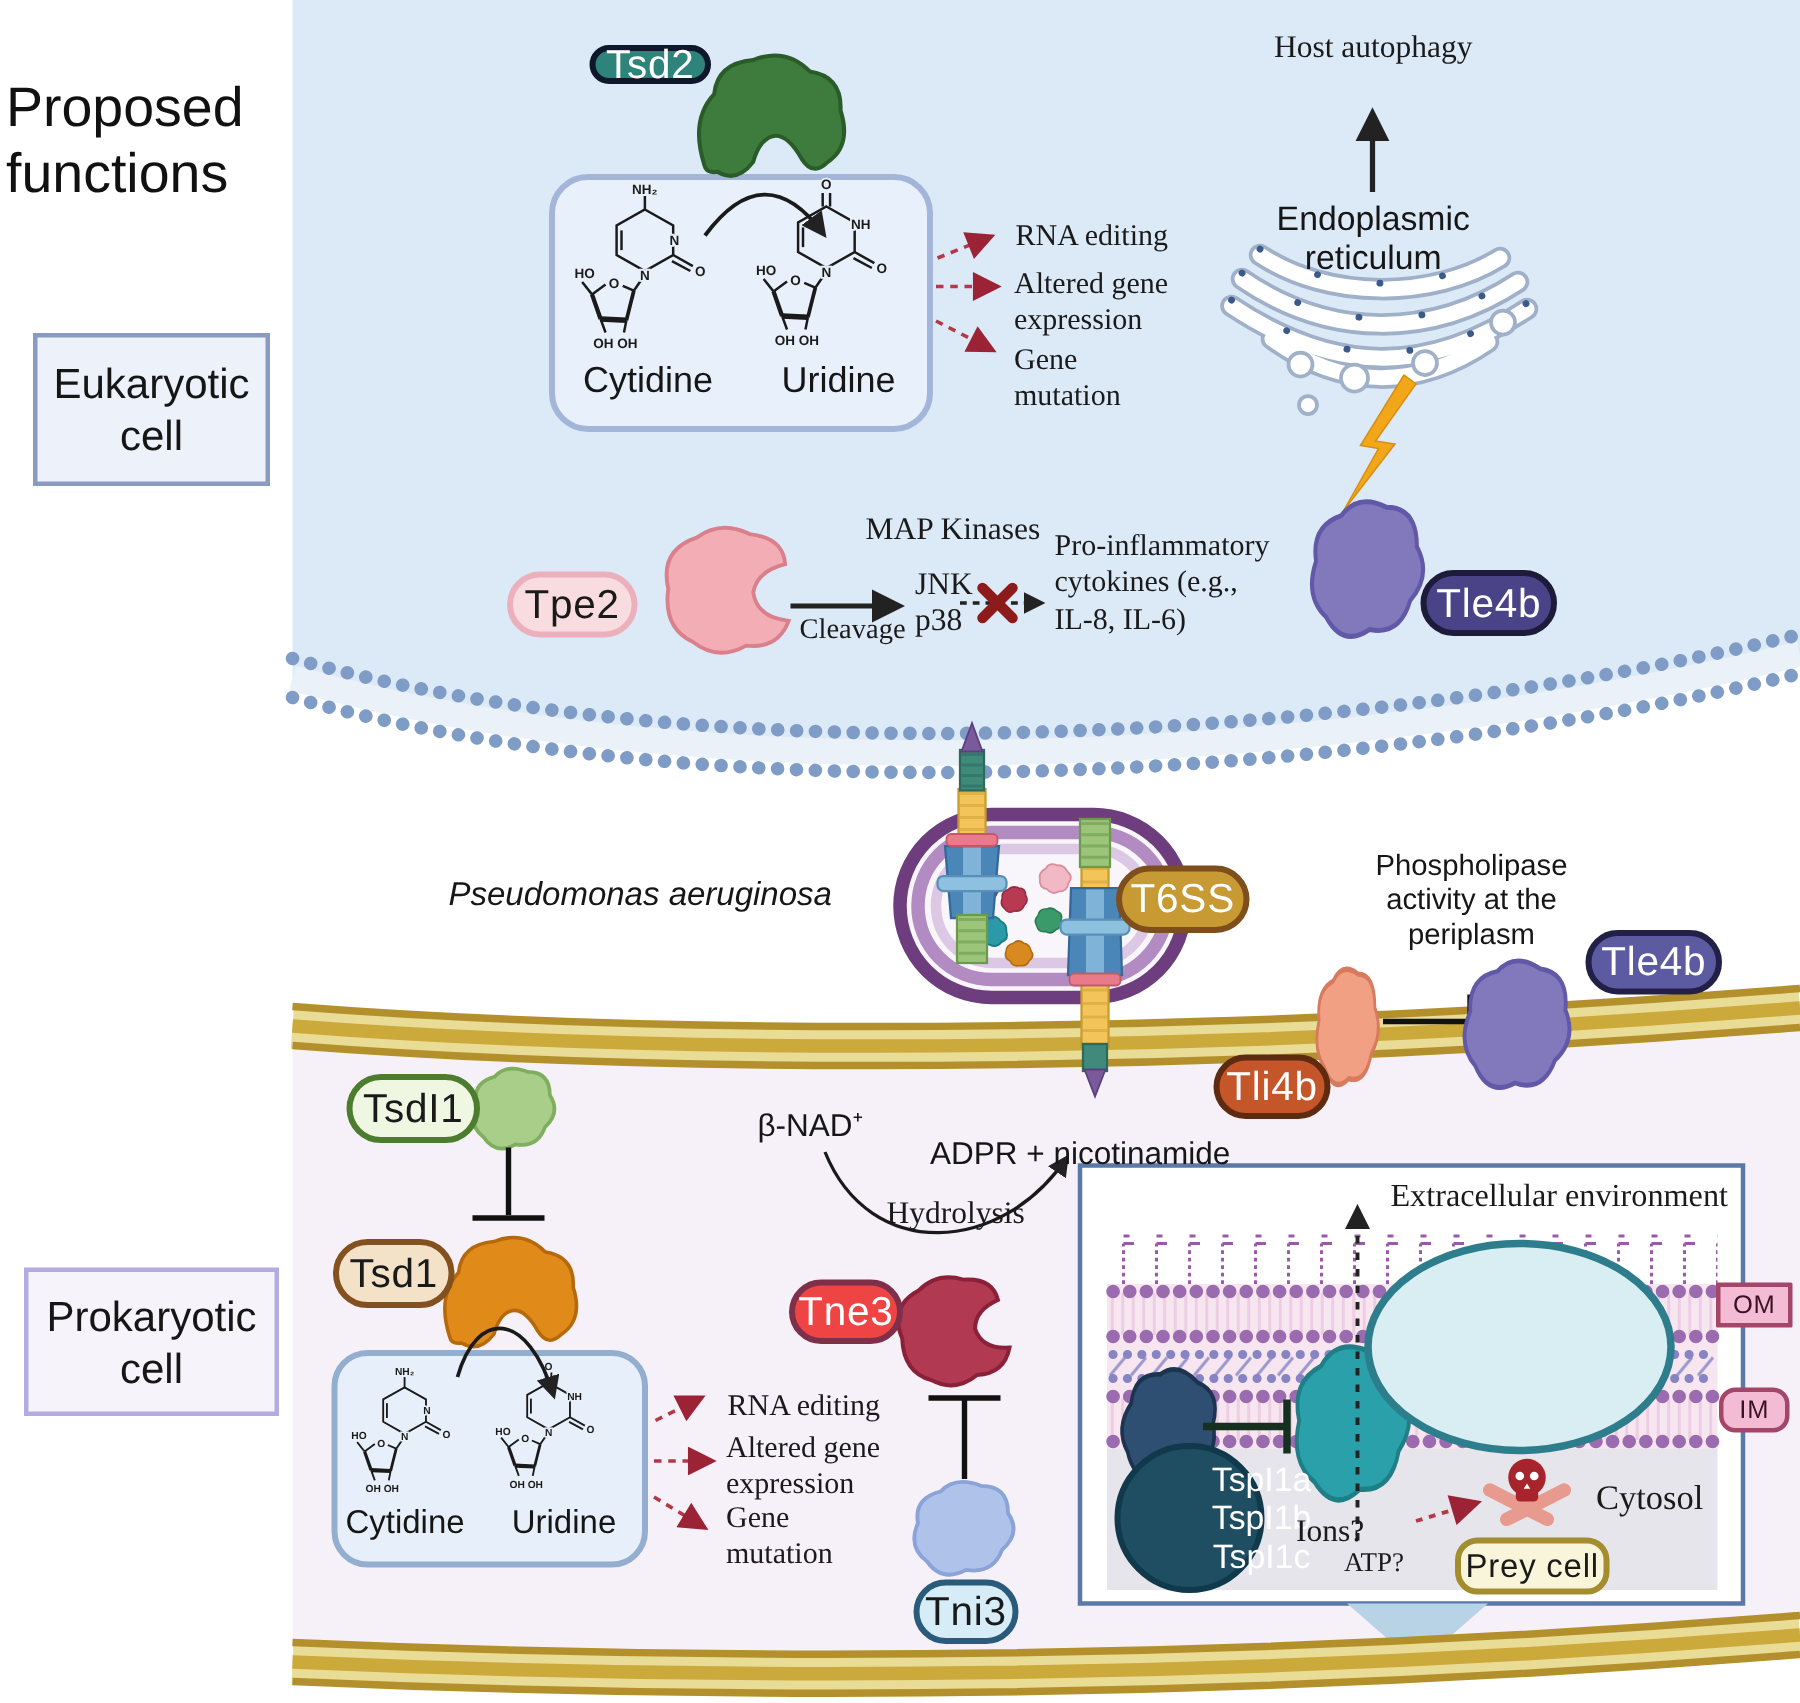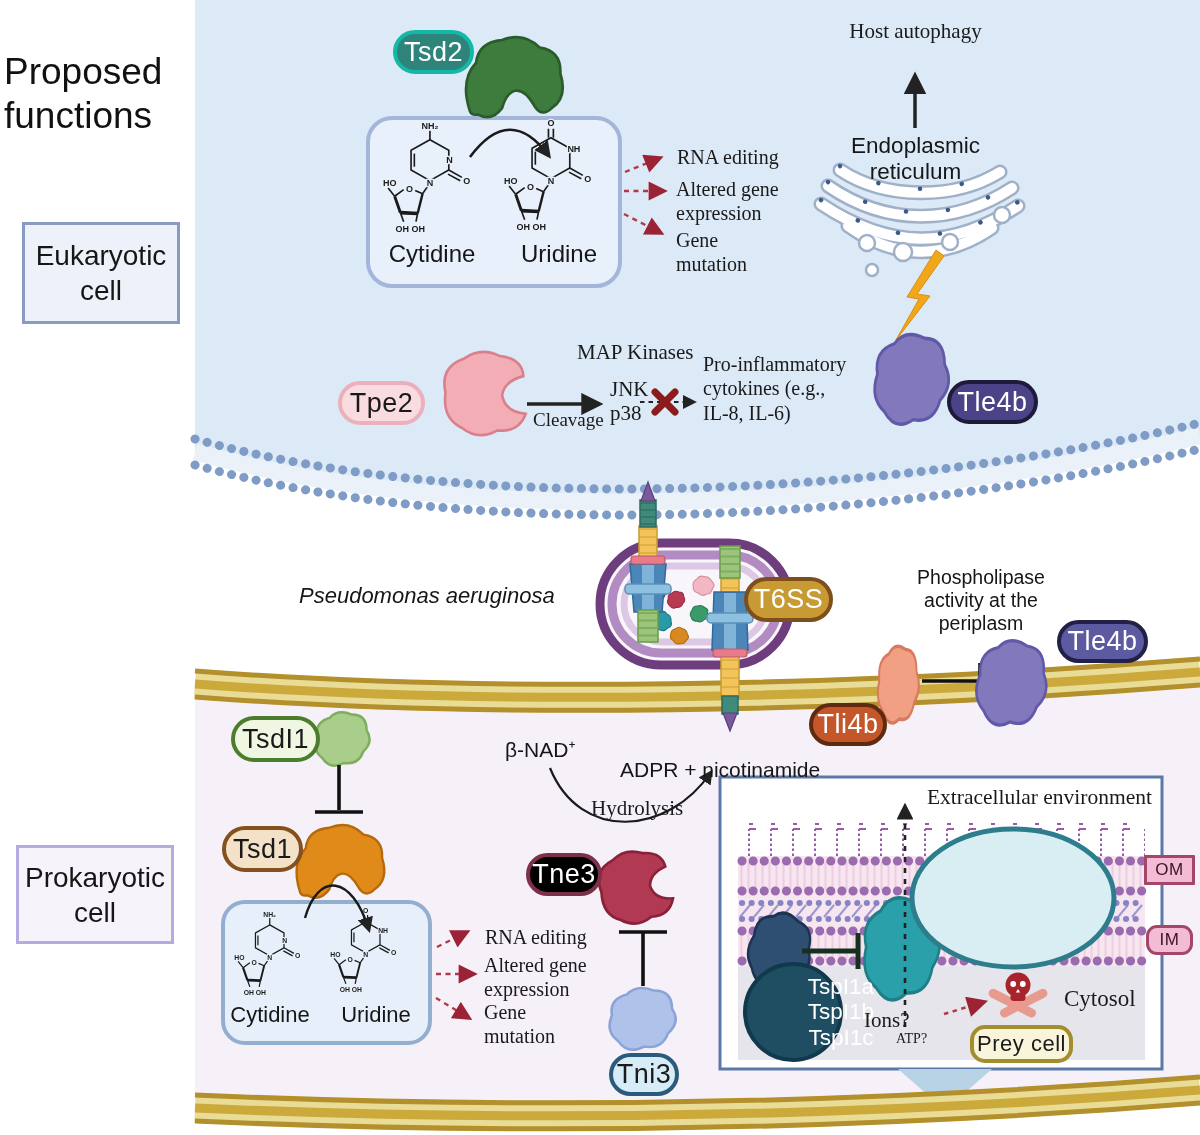--- a/index.html
+++ b/index.html
@@ -282,23 +282,23 @@
     <path d="M195,1108 C560,1124 900,1114 1200,1090" stroke="#CBA93A" stroke-width="9"></path>
     <path d="M195,1095 C560,1111 900,1101 1200,1077" stroke="#B3902B" stroke-width="5"></path>
     <path d="M195,1121 C560,1137 900,1127 1200,1103" stroke="#B3902B" stroke-width="5"></path>
   </g>
 </svg>
 
 <div class="abs lbl" style="left:4px;top:26px;width:195px;font-size:37px;line-height:1.2;color:#111;margin-top:24px;">Proposed functions</div>
 
 <div class="cellbox lbl ctr" style="left:22px;top:222px;width:158px;height:102px;background:#EDF2FA;border:3px solid #8A9BC2;">Eukaryotic cell</div>
 
-<div class="cellbox lbl ctr" style="left:16px;top:845px;width:158px;height:99px;background:#F7F3FA;border:3px solid #B4ACE0;">Prokaryotic cell</div>
-
-<div class="badge" style="left:393px;top:30px;width:81px;height:44px;background:#2E837B;border:4px solid #14b8a6;color:#fff;">
+<div class="cellbox lbl ctr" style="left:16px;top:845px;width:170px;height:99px;background:#F7F3FA;border:3px solid #B4ACE0;">Prokaryotic cell</div>
+
+<div class="badge" style="left:393px;top:30px;width:81px;height:26px;background:#2E837B;border:4px solid #0f172a;color:#fff;">
   <span>Tsd2</span>
     </div>
 
 <div class="badge" style="left:338px;top:381px;width:87px;height:44px;background:#F9DCE0;border:4px solid #ECB0BC;color:#1a1a1a;">
   <span>Tpe2</span>
     </div>
 
 <div class="badge" style="left:947px;top:380px;width:91px;height:44px;background:#4A4387;border:4px solid #1E1B3A;color:#fff;">
   <span>Tle4b</span>
     </div>
@@ -316,21 +316,21 @@
     </div>
 
 <div class="badge" style="left:231px;top:716px;width:89px;height:46px;background:#EFF7E2;border:4px solid #4C7C2E;color:#1a1a1a;">
   <span>TsdI1</span>
     </div>
 
 <div class="badge" style="left:222px;top:826px;width:81px;height:46px;background:#F3E1C8;border:4px solid #83501F;color:#1a1a1a;">
   <span>Tsd1</span>
     </div>
 
-<div class="badge" style="left:526px;top:853px;width:76px;height:43px;background:#000000;border:4px solid #7E2F49;color:#fff;text-align:right;">
+<div class="badge" style="left:526px;top:853px;width:76px;height:43px;background:#ef4444;border:4px solid #7E2F49;color:#fff;text-align:right;">
   <span>Tne3</span>
     </div>
 
 <div class="badge" style="left:609px;top:1053px;width:70px;height:43px;background:#D6EDF8;border:4px solid #2B5B7B;color:#1a1a1a;">
   <span>Tni3</span>
     </div>
 
 <div class="badge" style="left:1144px;top:855px;width:51px;height:30px;background:#F4BCD4;border:3.5px solid #A34667;color:#3a1222;font-size:17px;border-radius:1px;">
   <span>OM</span>
     </div>
@@ -368,16 +368,16 @@
 <div class="abs ser" style="left:484px;top:953px;width:135px;font-size:20px;line-height:1.22;">Altered gene expression</div>
 <div class="abs ser" style="left:484px;top:1000px;width:105px;font-size:20px;line-height:1.22;">Gene mutation</div>
 
 <div class="abs ser" style="left:920px;top:785px;width:232px;font-size:21.5px;text-align:right;">Extracellular environment</div>
 <div class="abs lbl ctr" style="left:738px;top:974px;width:110px;font-size:22.5px;line-height:1.13;color:#fff;padding-left:48px;">
   <div>TspI1a</div>
   <div>TspI1b</div>
   <div>TspI1c</div>
 </div>
 <div class="abs ser" style="left:864px;top:1008px;font-size:21px;">Ions?</div>
-<div class="abs ser" style="left:896px;top:1031px;font-size:14px;text-align:right;">ATP?</div>
+<div class="abs ser" style="left:896px;top:1031px;font-size:18px;text-align:right;">ATP?</div>
 <div class="abs ser" style="left:1064px;top:986px;font-size:23px;">Cytosol</div>
 
 </div>
 
 </body></html>

